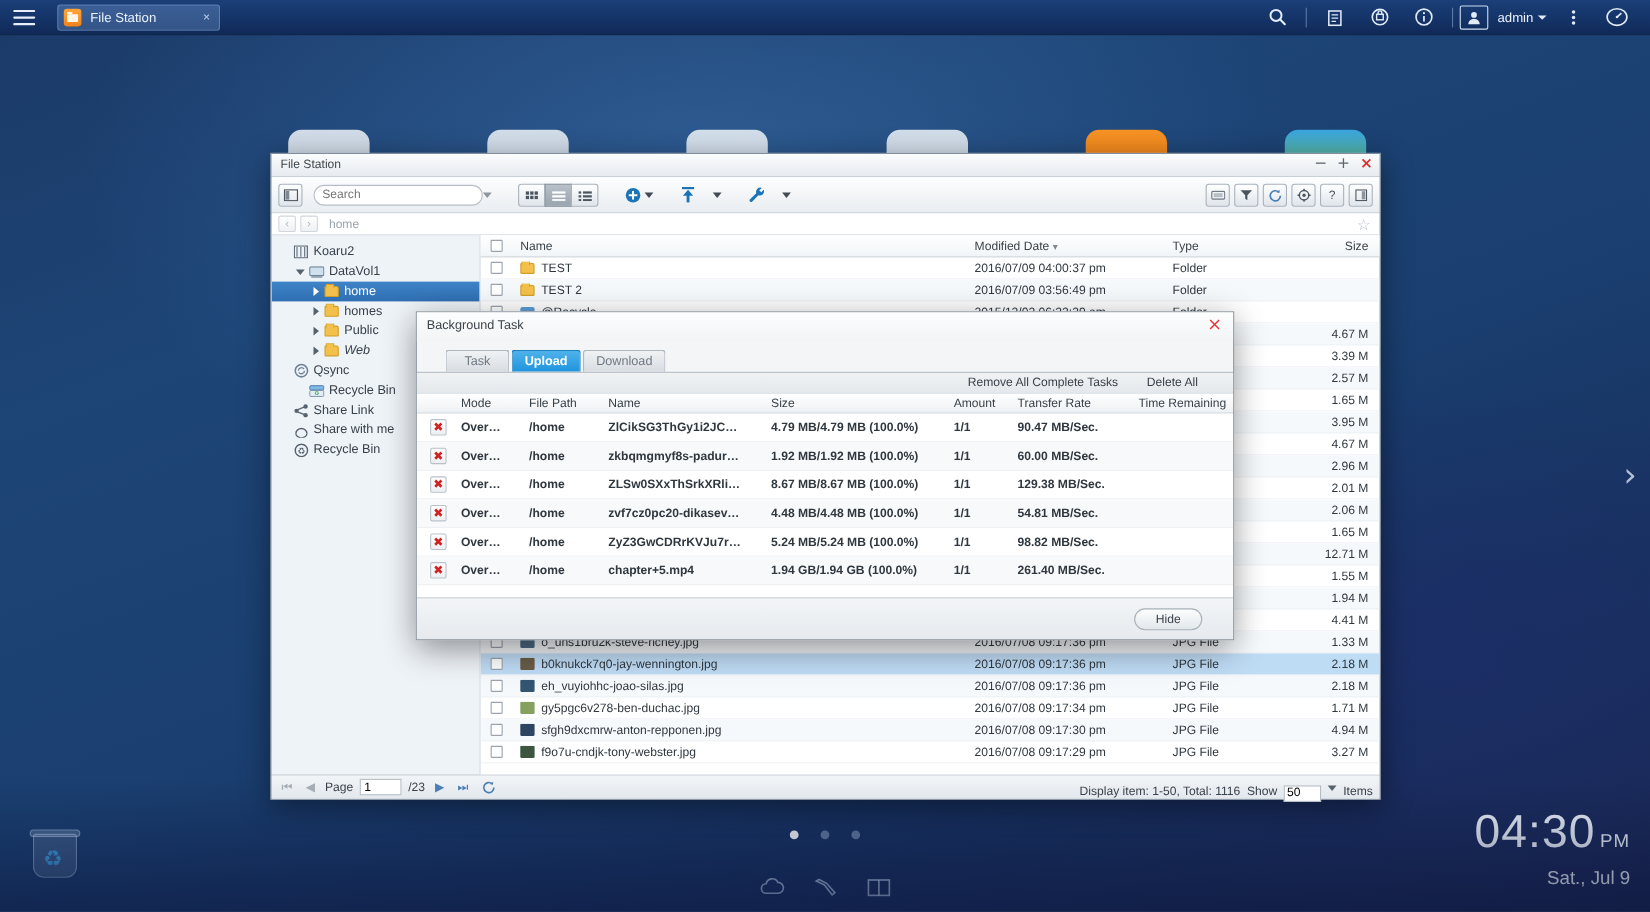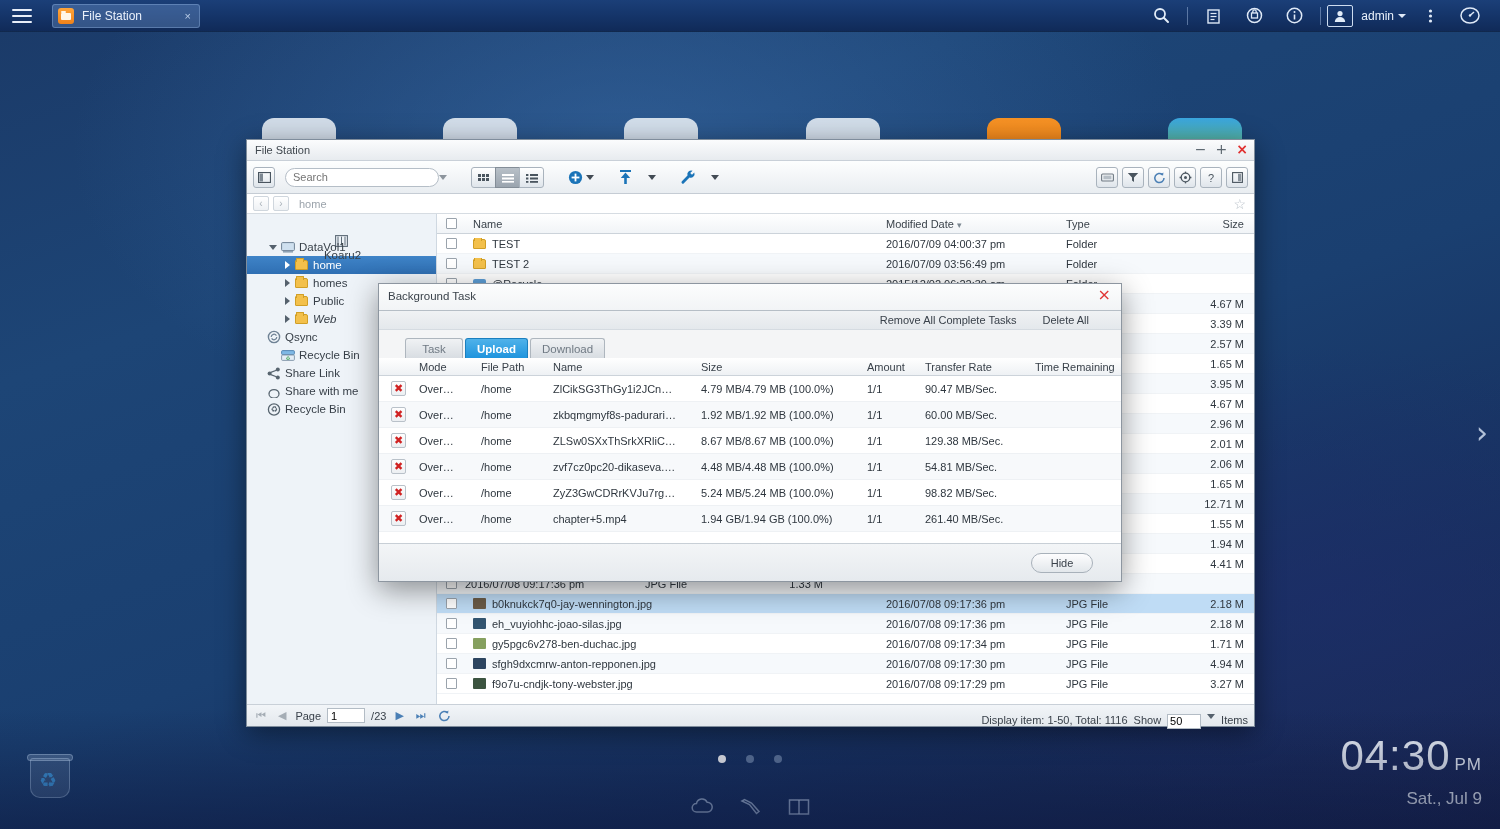--- a/index.html
+++ b/index.html
@@ -243,21 +243,21 @@
   .bc-amt{ width:58px; flex:0 0 58px;}
   .bc-rate{ width:110px; flex:0 0 110px;}
   .bc-time{ flex:1;}
   #bg-rows{ flex:1; background:#fff; overflow:hidden;}
   .bgrow{ height:26px; display:flex; align-items:center; font-size:11px; color:#2f373f;
     border-bottom:1px solid #eef1f4;}
   .bgrow.alt{ background:#f7f9fb;}
   .cancel-btn{ width:15px;height:15px;border:1px solid #b9c1c9;background:linear-gradient(to bottom,#fefefe,#eceff2);
     border-radius:2px; display:flex;align-items:center;justify-content:center; margin-left:12px; cursor:pointer;
     color:#d02222; font-size:11px; font-weight:bold; font-family:"DejaVu Sans",sans-serif; line-height:11px;}
-  .truncname{ overflow:hidden; text-overflow:ellipsis; white-space:nowrap; padding-right:24px;}
+  .truncname{ overflow:hidden; text-overflow:ellipsis; white-space:nowrap; padding-right:24px;font-weight:bold;}
   #bg-footer{ height:38px; flex:0 0 auto; background:linear-gradient(to bottom,#f3f5f7,#e6eaee);
     border-top:1px solid #c8cfd6; display:flex; align-items:center; justify-content:flex-end; padding-right:28px;}
   #hide-btn{ width:62px; height:20px; border:1px solid #a8b1ba; border-radius:10px;
     background:linear-gradient(to bottom,#fdfdfe,#e2e7eb); font-size:11px; color:#39414a;
     display:flex;align-items:center;justify-content:center; cursor:pointer;}
   svg{ display:block; }
 </style>
 </head>
 <body>
 
@@ -473,21 +473,21 @@
     <div id="fs-crumb">
       <div class="crumb-nav">‹</div>
       <div class="crumb-nav">›</div>
       <div class="path">home</div>
       <div class="star">☆</div>
     </div>
 
     <div id="fs-body">
 
       <div id="fs-side">
-          <div class="tree-item" style="padding-left: 6px; flex-direction: column;">
+          <div class="tree-item" style="padding-left: 6px;">
             <span class="tw"></span>
             <span class="ico">
               <svg width="13" height="12" viewBox="0 0 13 12">
                 <rect x="0.6" y="0.6" width="11.8" height="10.8" fill="none" stroke="#5d6b78" stroke-width="1.1"></rect>
                 <line x1="3" y1="1.6" x2="3" y2="10.4" stroke="#5d6b78" stroke-width="1"></line>
                 <line x1="6.5" y1="1.6" x2="6.5" y2="10.4" stroke="#5d6b78" stroke-width="1"></line>
                 <line x1="10" y1="1.6" x2="10" y2="10.4" stroke="#5d6b78" stroke-width="1"></line>
               </svg>
             </span>
             <span>Koaru2</span>
@@ -815,20 +815,24 @@
                 <span class="thumb" style="background: rgb(138, 154, 109);"></span>
                 <span class="fname"></span>
               </div>
               <div class="col-date"></div>
               <div class="col-type">JPG File</div>
               <div class="col-size">4.41 M</div>
             </div>
             <div class="frow alt">
               <div class="col-chk">
                 <span class="cb"></span>
+              </div>
+              <div class="col-name">
+                <span class="thumb" style="background: rgb(78, 106, 132);"></span>
+                <span class="fname">o_uhs1bru2k-steve-richey.jpg</span>
               </div>
               <div class="col-date">2016/07/08 09:17:36 pm</div>
               <div class="col-type">JPG File</div>
               <div class="col-size">1.33 M</div>
             </div>
             <div class="frow sel">
               <div class="col-chk">
                 <span class="cb"></span>
               </div>
               <div class="col-name">
@@ -914,30 +918,30 @@
       </div>
     </div>
   </div>
 
   <div id="bg-dialog">
     <div id="bg-title">
       <div class="t">Background Task</div>
       <div id="bg-close">×</div>
     </div>
 
-    <div id="bg-actionbar">
-      <span>Remove All Complete Tasks</span>
-      <span>Delete All</span>
-    </div>
-
     <div id="bg-tabs">
         <div class="bgtab">Task</div>
         <div class="bgtab active">Upload</div>
         <div class="bgtab">Download</div>
       </div>
+
+    <div id="bg-actionbar">
+      <span>Remove All Complete Tasks</span>
+      <span>Delete All</span>
+    </div>
 
     <div id="bg-thead">
       <div class="bc-x"></div>
       <div class="bc-mode">Mode</div>
       <div class="bc-path">File Path</div>
       <div class="bc-name">Name</div>
       <div class="bc-size">Size</div>
       <div class="bc-amt">Amount</div>
       <div class="bc-rate">Transfer Rate</div>
       <div class="bc-time">Time Remaining</div>

